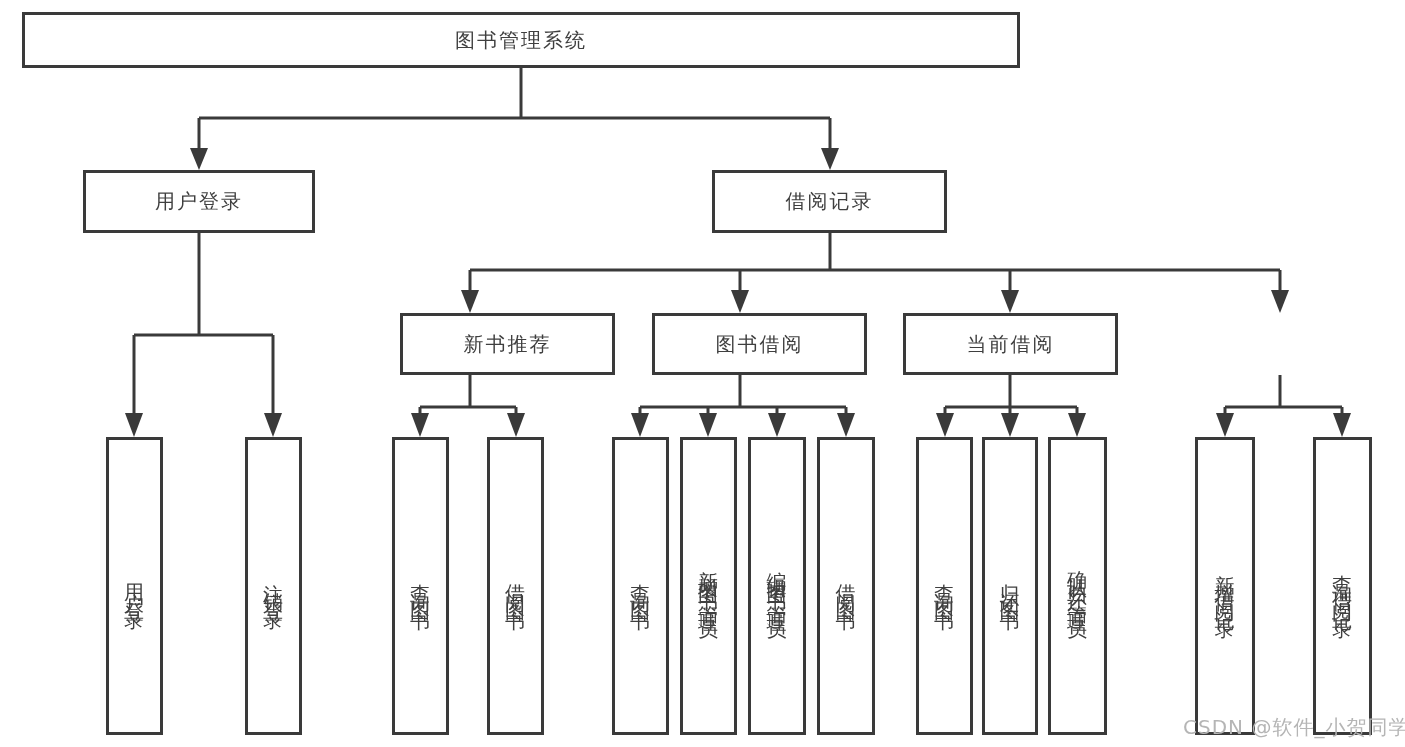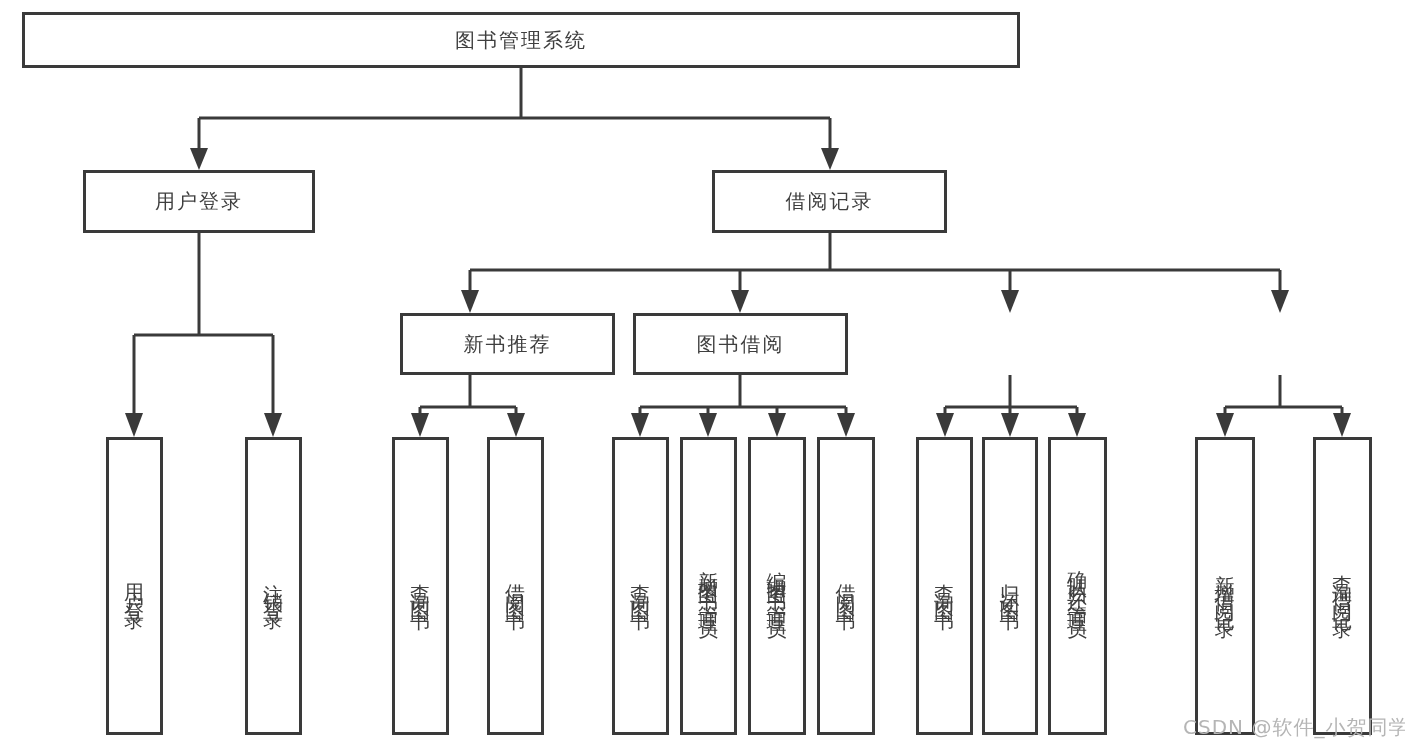--- a/index.html
+++ b/index.html
@@ -138,21 +138,22 @@
       <polygon points="1333,413 1351,413 1342,437"></polygon>
     </g>
   </svg>
 
   <div class="box" style="left:22px; top:12px; width:998px; height:56px;">图书管理系统</div>
 
   <div class="box" style="left:83px; top:170px; width:232px; height:63px;">用户登录</div>
   <div class="box" style="left:712px; top:170px; width:235px; height:63px;">借阅记录</div>
 
   <div class="box" style="left:363px; top:313px; width:215px; height:62px;margin-left:37px;">新书推荐</div>
-  <div class="box" style="left:633px; top:313px; width:215px; height:62px;">图书借阅</div>
+  <div class="box" style="left:652px; top:313px; width:215px; height:62px;">图书借阅</div>
+  <div class="box" style="left:903px; top:313px; width:215px; height:62px;">当前借阅</div>
 
   <div class="box vert" style="left:106px; top:437px; width:57px; height:298px;">用户登录</div>
   <div class="box vert" style="left:245px; top:437px; width:57px; height:298px;">注销登录</div>
 
   <div class="box vert" style="left:392px; top:437px; width:57px; height:298px;">查询图书</div>
   <div class="box vert" style="left:487px; top:437px; width:57px; height:298px;">借阅图书</div>
 
   <div class="box vert" style="left:612px; top:437px; width:57px; height:298px;">查询图书</div>
   <div class="box vert long" style="left:680px; top:437px; width:57px; height:298px;">新增图书（管理员）</div>
   <div class="box vert long" style="left:748px; top:437px; width:58px; height:298px;">编辑图书（管理员）</div>

